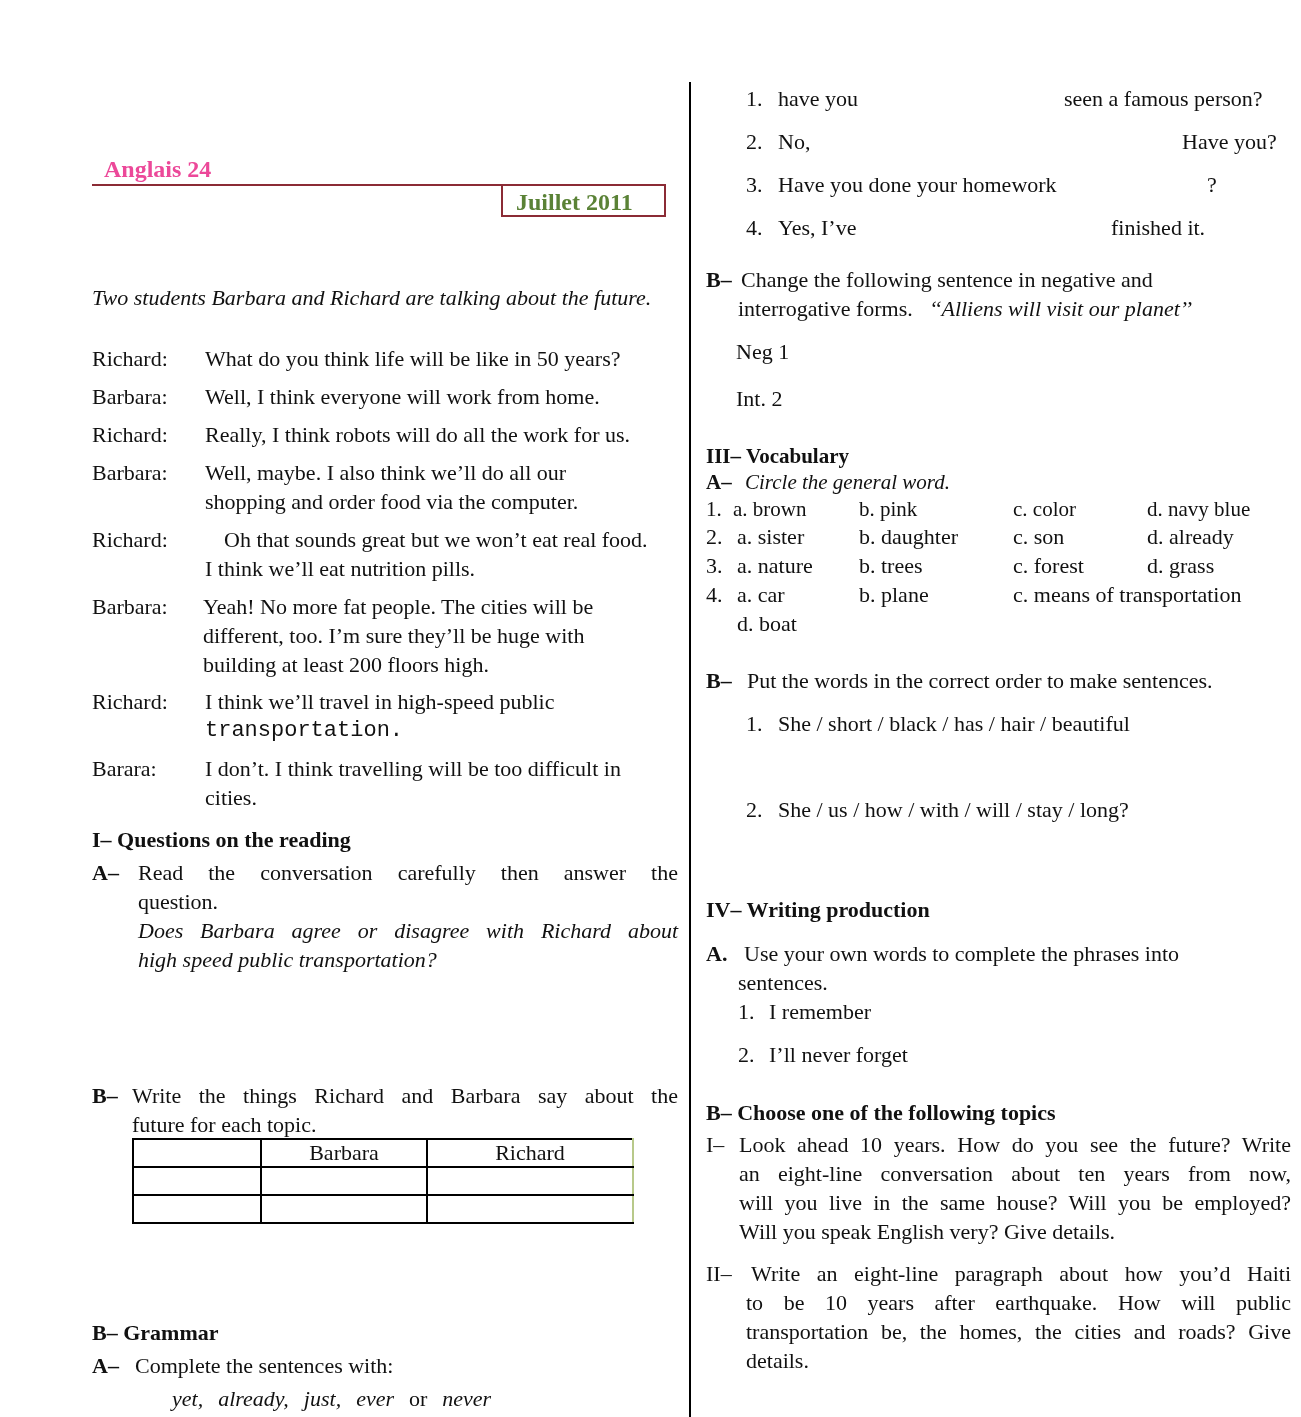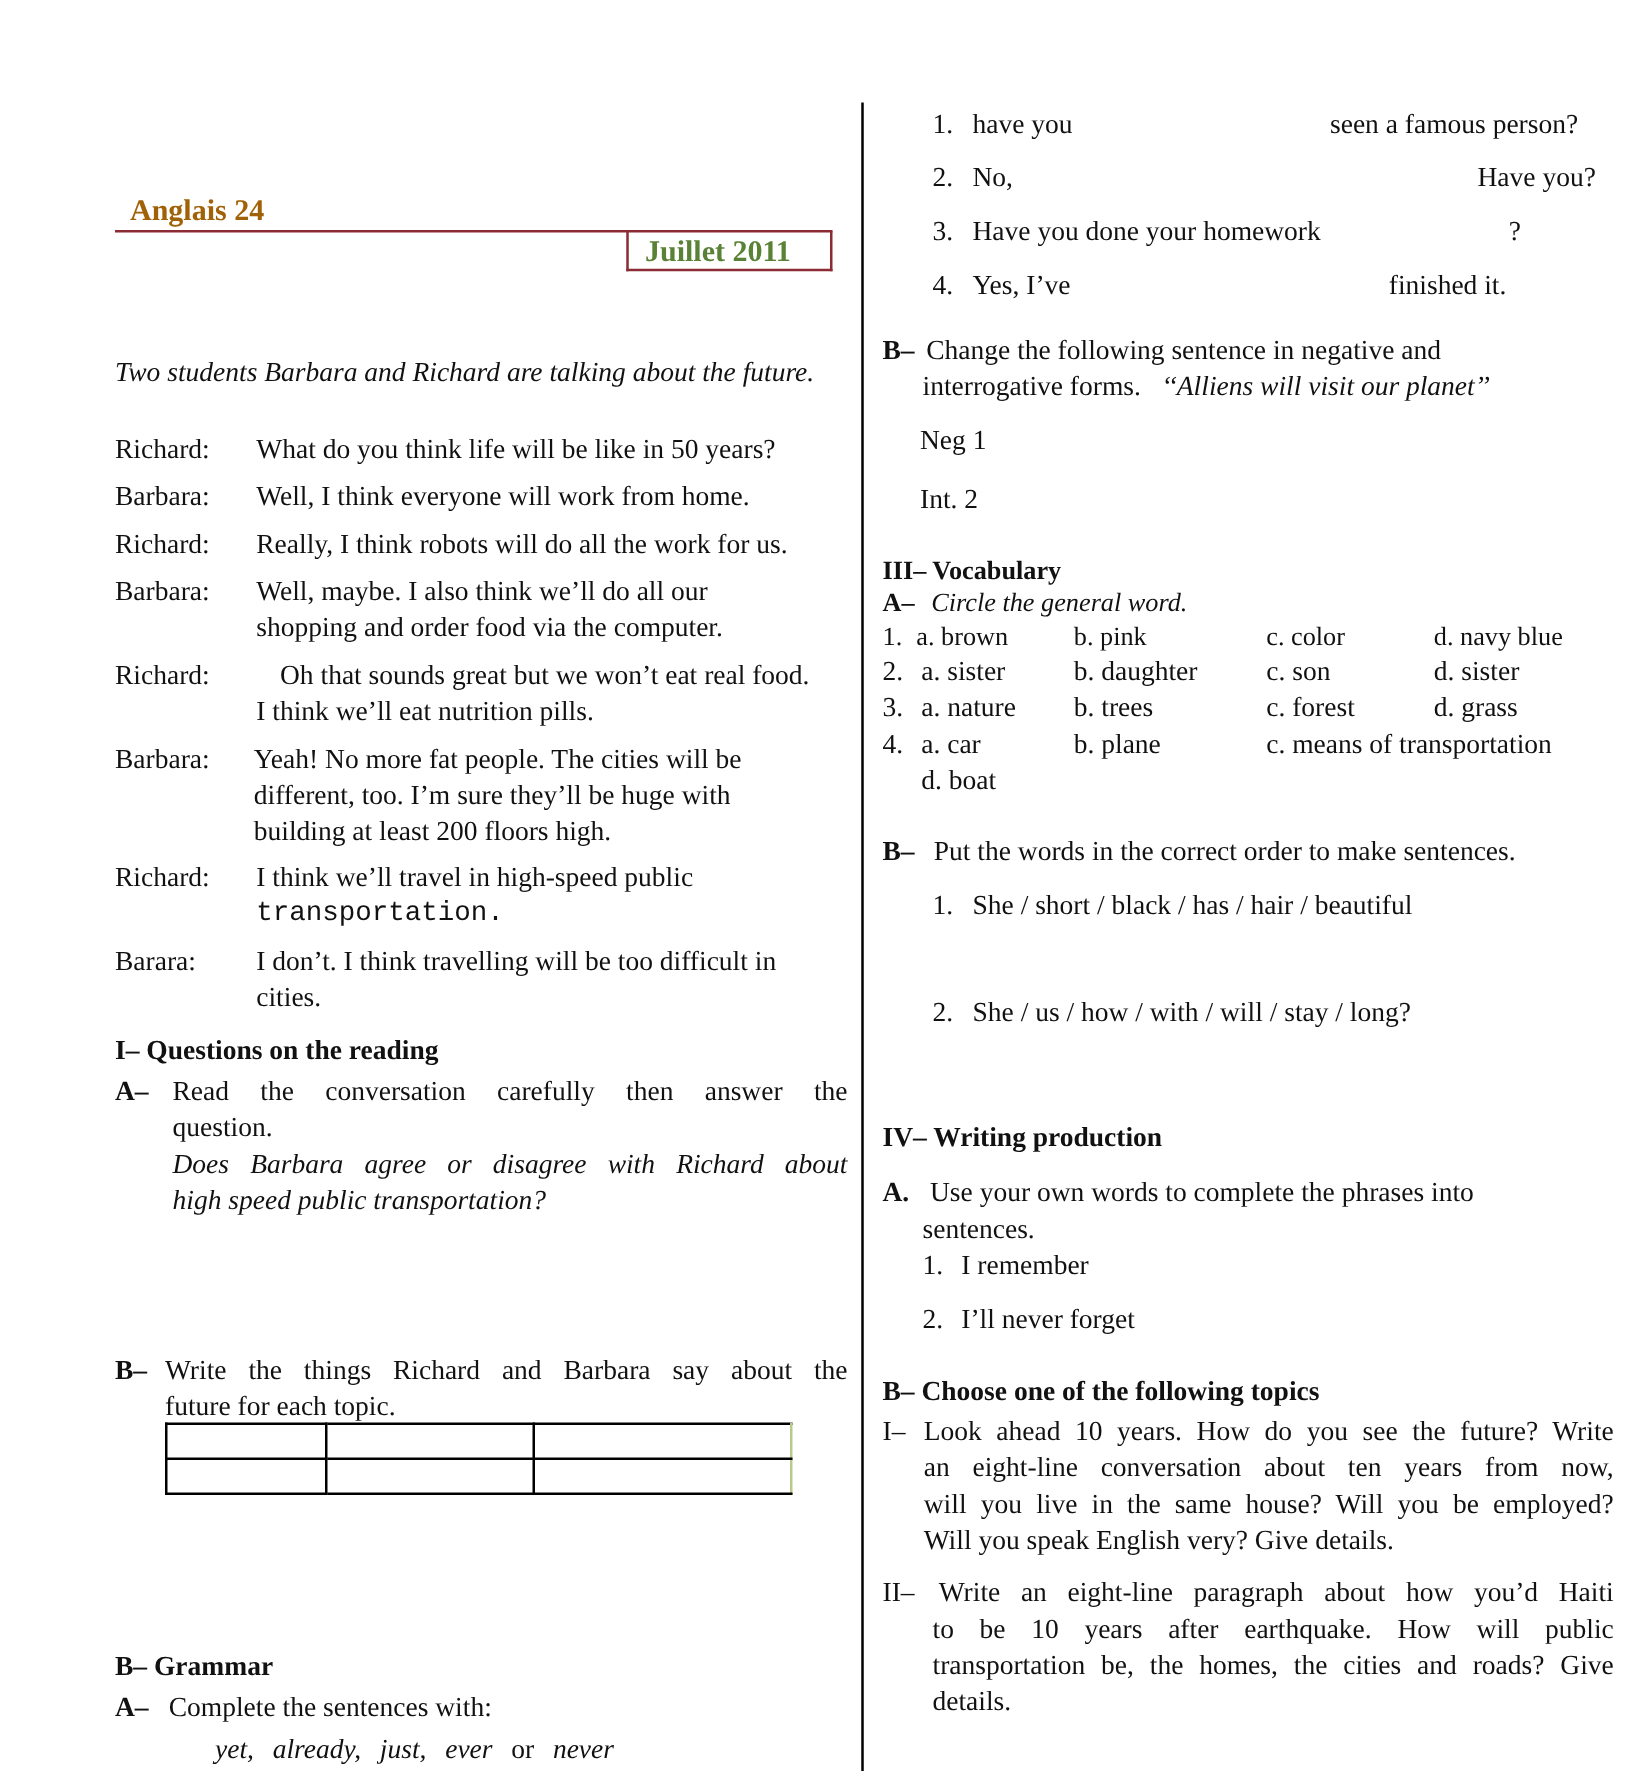--- a/index.html
+++ b/index.html
@@ -17,21 +17,21 @@
       font-size: 22px;
       line-height: 29px;
     }
     .abs { position: absolute; }
     .bold { font-weight: bold; }
     .ital { font-style: italic; }
 
     
     #header-title {
       left: 104px; top: 154px;
-      font-size: 24px; font-weight: bold; color: #a16207;
+      font-size: 24px; font-weight: bold; color: #ec4899;
       line-height: 30px;
     }
     #header-rule {
       left: 92px; top: 184px; width: 574px; height: 0;
       border-top: 2px solid #8b2b35;
     }
     #header-date-box {
       left: 501px; top: 185px; width: 161px; height: 30px;
       border: 2px solid #8b2b35;
       border-top: none;
@@ -129,20 +129,25 @@
 <div class="abs q-body" style="top:887px;">question.</div>
 <div class="abs q-body ital" style="top:916px; text-align-last: justify;">Does Barbara agree or disagree with Richard about</div>
 <div class="abs q-body ital" style="top:945px;">high speed public transportation?</div>
 
 <div class="abs bold" style="left:92px; top:1081px;">B–</div>
 <div class="abs" style="left:132px; top:1081px; width:546px; text-align:justify; text-align-last:justify;">Write the things Richard and Barbara say about the</div>
 <div class="abs" style="left:132px; top:1110px;">future for each topic.</div>
 
 <table id="topics">
   <tbody>
+      <tr>
+    <td class="c0 hdr"></td>
+    <td class="c1 hdr">Barbara</td>
+    <td class="c2 hdr last">Richard</td>
+  </tr>
   <tr>
     <td class="c0"></td>
     <td class="c1"></td>
     <td class="c2 last"></td>
   </tr>
   <tr>
     <td class="c0"></td>
     <td class="c1"></td>
     <td class="c2 last"></td>
   </tr>
@@ -196,21 +201,21 @@
   <div class="abs voc" style="left:706px; top:495px;">1.</div>
   <div class="abs voc" style="left:733px; top:495px;">a.  brown</div>
   <div class="abs voc" style="left:859px; top:495px;">b.  pink</div>
   <div class="abs voc" style="left:1013px; top:495px;text-align:right;">c.  color</div>
   <div class="abs voc" style="left:1147px; top:495px;">d.  navy blue</div>
 
   <div class="abs" style="left:706px; top:522px;">2.</div>
   <div class="abs" style="left:737px; top:522px;">a.  sister</div>
   <div class="abs" style="left:859px; top:522px;">b.  daughter</div>
   <div class="abs" style="left:1013px; top:522px;">c.  son</div>
-  <div class="abs" style="left:1147px; top:522px;">d.  sister</div>
+  <div class="abs" style="left:1147px; top:522px;">d.  already</div>
 
   <div class="abs" style="left:706px; top:551px;">3.</div>
   <div class="abs" style="left:737px; top:551px;">a.  nature</div>
   <div class="abs" style="left:859px; top:551px;">b.  trees</div>
   <div class="abs" style="left:1013px; top:551px;">c.  forest</div>
   <div class="abs" style="left:1147px; top:551px;">d.  grass</div>
 
   <div class="abs" style="left:706px; top:580px;">4.</div>
   <div class="abs" style="left:737px; top:580px;">a.  car</div>
   <div class="abs" style="left:859px; top:580px;">b. plane</div>

